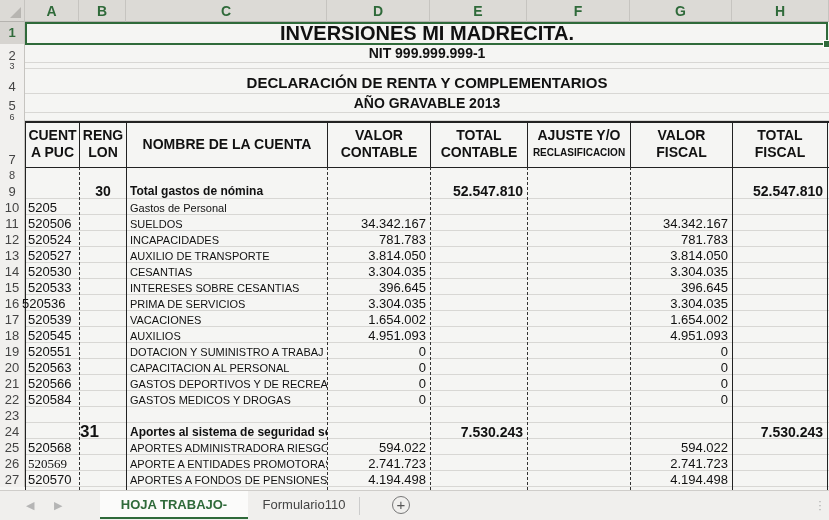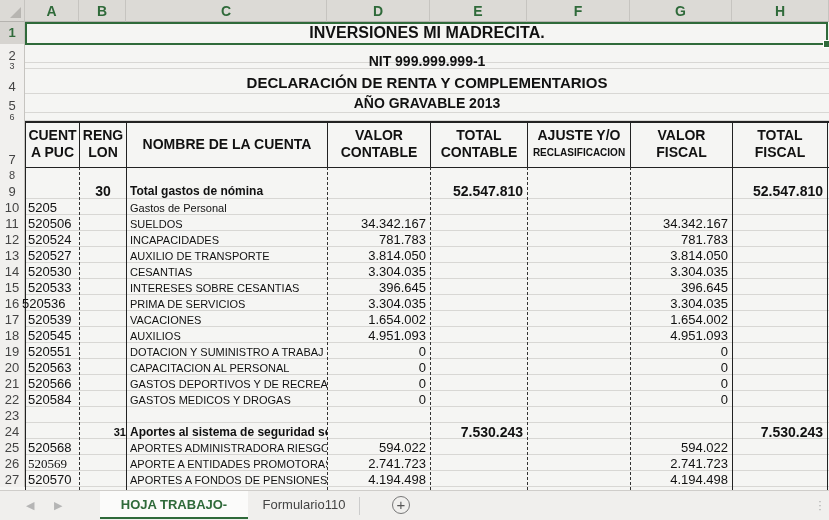--- a/index.html
+++ b/index.html
@@ -95,22 +95,22 @@
   <div class="gridrow" style="top:343px;height:16px"></div>
   <div class="gridrow" style="top:359px;height:16px"></div>
   <div class="gridrow" style="top:375px;height:16px"></div>
   <div class="gridrow" style="top:391px;height:16px"></div>
   <div class="gridrow" style="top:407px;height:16px"></div>
   <div class="gridrow" style="top:423px;height:16px"></div>
   <div class="gridrow" style="top:439px;height:16px"></div>
   <div class="gridrow" style="top:455px;height:16px"></div>
   <div class="gridrow" style="top:471px;height:16px"></div>
 
-  <div class="merged" style="top:22px;height:22px;line-height:22px;font-size:16px">INVERSIONES MI MADRECITA.</div>
-  <div class="merged" style="top:52px;height:27px;line-height:19px;font-size:14px">NIT  999.999.999-1</div>
+  <div class="merged" style="top:22px;height:22px;line-height:22px;font-size:20px">INVERSIONES MI MADRECITA.</div>
+  <div class="merged" style="top:44px;height:27px;line-height:19px;font-size:14px">NIT  999.999.999-1</div>
   <div class="merged" style="top:72px;height:22px;line-height:22px;font-size:15px">DECLARACIÓN DE RENTA Y COMPLEMENTARIOS</div>
   <div class="merged" style="top:94px;height:19px;line-height:19px;font-size:14px">AÑO GRAVABLE 2013</div>
 
   <div class="selbox"></div>
   <div class="selhandle"></div>
 
   <div class="hline" style="left:25px;top:121px;width:804px"></div>
   <div class="hline1" style="left:25px;top:167px;width:804px"></div>
   <div class="vline" style="left:25px;top:121px;height:370px"></div>
   <div class="vline" style="left:79px;top:121px;height:46px"></div>
@@ -285,21 +285,21 @@
         <div class="cell " style="left: 80px; top: 407px; width: 46px; height: 16px; line-height: 18px; text-align: center; font-size: 14px;"></div>
         <div class="cell name" style="left: 127px; top: 407px; width: 200px; height: 16px; line-height: 18px;"></div>
         <div class="cell num" style="left: 328px; top: 407px; width: 102px; height: 16px; line-height: 18px;"></div>
         <div class="cell num" style="left: 431px; top: 407px; width: 96px; height: 16px; line-height: 18px;"></div>
         <div class="cell num" style="left: 528px; top: 407px; width: 102px; height: 16px; line-height: 18px;"></div>
         <div class="cell num" style="left: 631px; top: 407px; width: 101px; height: 16px; line-height: 18px;"></div>
         <div class="cell num" style="left: 733px; top: 407px; width: 94px; height: 16px; line-height: 18px;"></div>
       </div>
       <div>
         <div class="cell code bold" style="left: 26px; top: 423px; width: 53px; height: 16px; line-height: 18px;"></div>
-        <div class="cell  bold" style="left: 80px; top: 423px; width: 46px; height: 16px; line-height: 18px; text-align: right; font-size: 11px;">31</div>
+        <div class="cell  bold" style="left: 80px; top: 423px; width: 46px; height: 16px; line-height: 18px; text-align: left; font-size: 17px;">31</div>
         <div class="cell name bold" style="left: 127px; top: 423px; width: 200px; height: 16px; line-height: 18px; font-size: 12px;">Aportes al sistema de seguridad social</div>
         <div class="cell num bold" style="left: 328px; top: 423px; width: 102px; height: 16px; line-height: 18px; font-size: 14px;"></div>
         <div class="cell num bold" style="left: 431px; top: 423px; width: 96px; height: 16px; line-height: 18px; font-size: 14px;">7.530.243</div>
         <div class="cell num bold" style="left: 528px; top: 423px; width: 102px; height: 16px; line-height: 18px; font-size: 14px;"></div>
         <div class="cell num bold" style="left: 631px; top: 423px; width: 101px; height: 16px; line-height: 18px; font-size: 14px;"></div>
         <div class="cell num bold" style="left: 733px; top: 423px; width: 94px; height: 16px; line-height: 18px; font-size: 14px;">7.530.243</div>
       </div>
       <div>
         <div class="cell code" style="left: 26px; top: 439px; width: 53px; height: 16px; line-height: 18px;">520568</div>
         <div class="cell " style="left: 80px; top: 439px; width: 46px; height: 16px; line-height: 18px; text-align: center; font-size: 14px;"></div>

